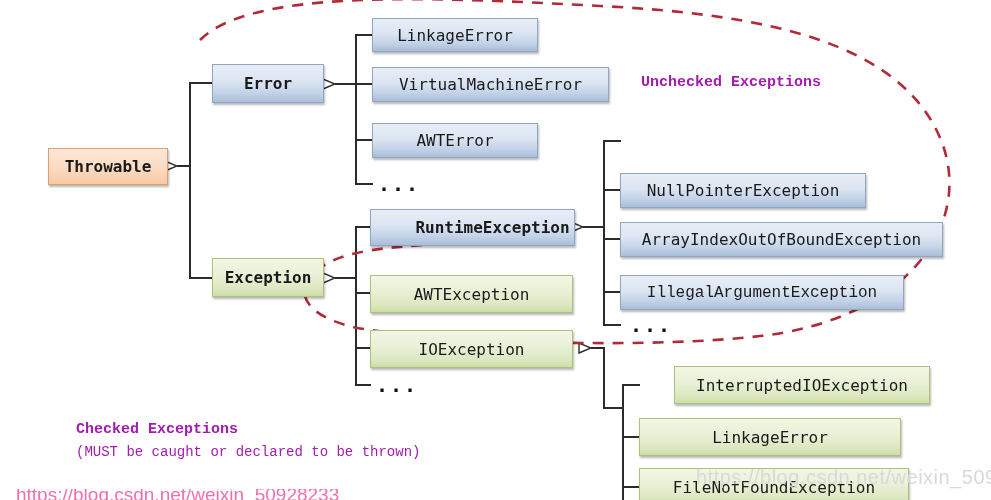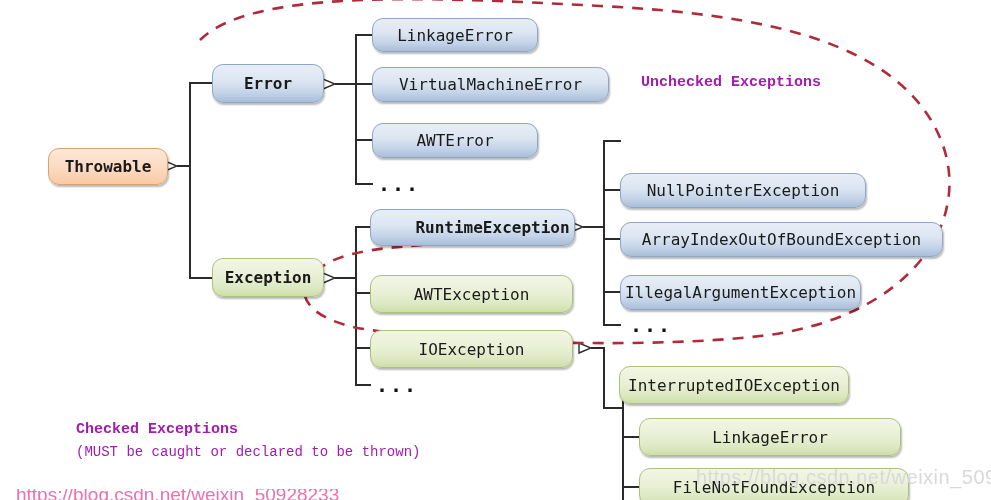--- a/index.html
+++ b/index.html
@@ -27,21 +27,21 @@
   .node {
     position: absolute;
     box-sizing: border-box;
     display: flex;
     align-items: center;
     justify-content: center;
     font-family: "DejaVu Sans Mono", monospace;
     font-size: 16px;
     letter-spacing: 0px;
     color: #1a1a1a;
-    border-radius: 11px;
+    border-radius: 0;
     white-space: nowrap;
     box-shadow: 1px 2px 2px rgba(0,0,0,0.28);
   }
   .node.blue {
     background: linear-gradient(to bottom, #e8eef7 0%, #dbe5f1 45%, #c3d3e8 75%, #aabed8 100%);
     border: 1px solid #8fa6c4;
   }
   .node.green {
     background: linear-gradient(to bottom, #f2f6e4 0%, #e9f0d6 45%, #dde8c2 78%, #cddfa8 100%);
     border: 1px solid #adc07e;
@@ -187,28 +187,28 @@
   <div class="ellipsis" style="left:376px; top:373px;">
     <span>...</span>
   </div>
 
   <div class="node blue" style="left:620px; top:173px; width:246px; height:35px;">
     <span>NullPointerException</span>
   </div>
   <div class="node blue" style="left:620px; top:222px; width:323px; height:35px; font-size:16px;">
     <span>ArrayIndexOutOfBoundException</span>
   </div>
-  <div class="node blue" style="left:620px; top:275px; width:241px; height:35px;">
+  <div class="node blue" style="left:620px; top:275px; width:284px; height:35px;font-family:Liberation Mono, monospace;">
     <span>IllegalArgumentException</span>
   </div>
   <div class="ellipsis" style="left:630px; top:313px;">
     <span>...</span>
   </div>
 
-  <div class="node green" style="left:619px; top:366px; width:230px; height:38px;">
+  <div class="node green" style="left:674px; top:366px; width:256px; height:38px;">
     <span>InterruptedIOException</span>
   </div>
   <div class="node green" style="left:639px; top:418px; width:262px; height:38px;">
     <span>LinkageError</span>
   </div>
   <div class="node green" style="left:639px; top:468px; width:270px; height:38px;">
     <span>FileNotFoundException</span>
   </div>
 
   <div class="anno anno-title" style="left:641px; top:74px;">

